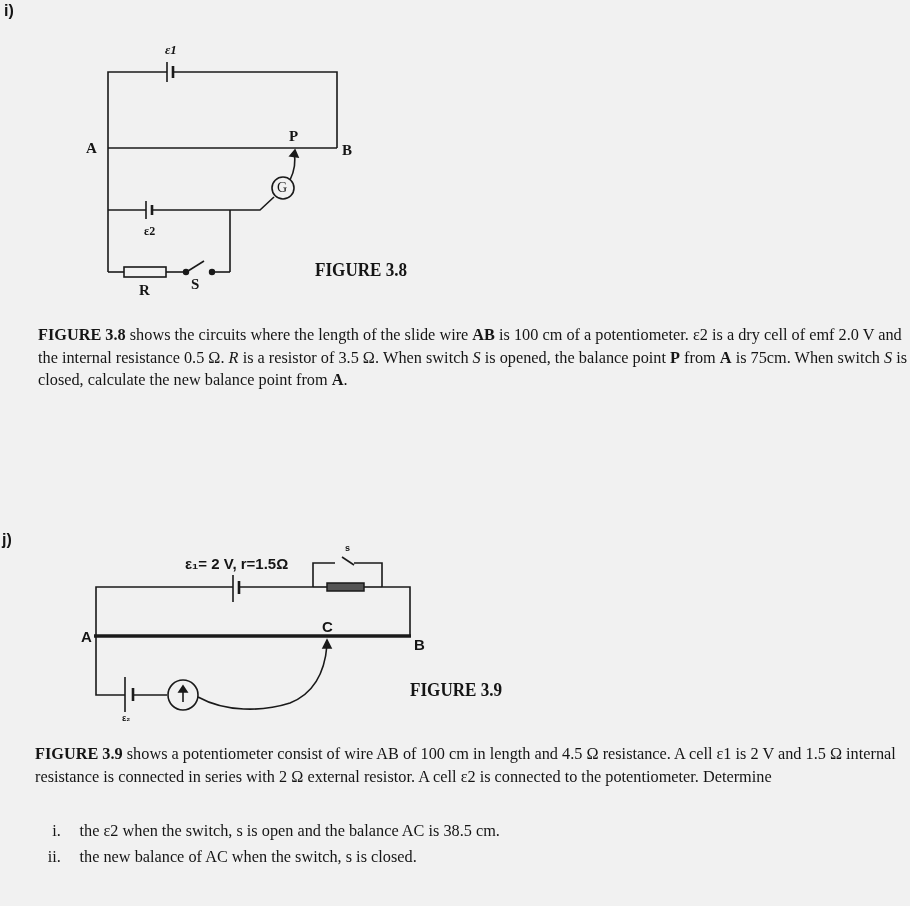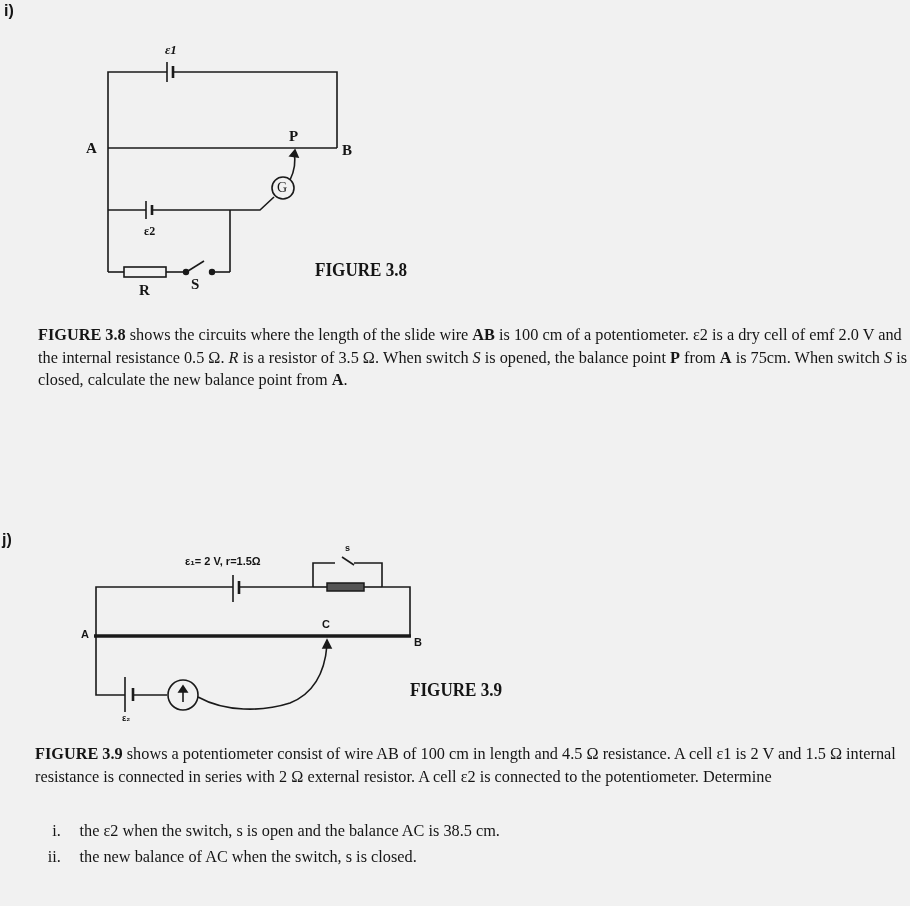--- a/index.html
+++ b/index.html
@@ -14,21 +14,21 @@
   svg { position: absolute; left: 0; top: 0; }
   .para {
     position: absolute; font-size: 17.5px; line-height: 22.5px;
     transform: scaleX(0.93); transform-origin: left top;
   }
   .para b { font-weight: bold; }
   .fig-caption { font-weight: bold; font-size: 18px; transform: scaleX(0.95); transform-origin: left top; }
   .list-item { position: absolute; font-size: 17.5px; transform: scaleX(0.93); transform-origin: left top; }
   .list-item .num { display: inline-block; width: 44px; text-align: right; padding-right: 20px; }
   .clabel { font-family: "Liberation Serif", serif; font-size: 15px; font-weight: bold; }
-  .clabel-sans { font-family: "Liberation Sans", sans-serif; font-size: 11px; font-weight: bold; }
+  .clabel-sans { font-family: "Liberation Sans", sans-serif; font-size: 15px; font-weight: bold; }
 </style>
 </head>
 <body>
 
 <div class="abs qlabel" style="left:4px; top:2px;">i)</div>
 
 <svg width="910" height="906">
   <g stroke="#1a1a1a" stroke-width="1.6" fill="none">
 
     <path d="M108,148 L108,72 L167,72"></path>

